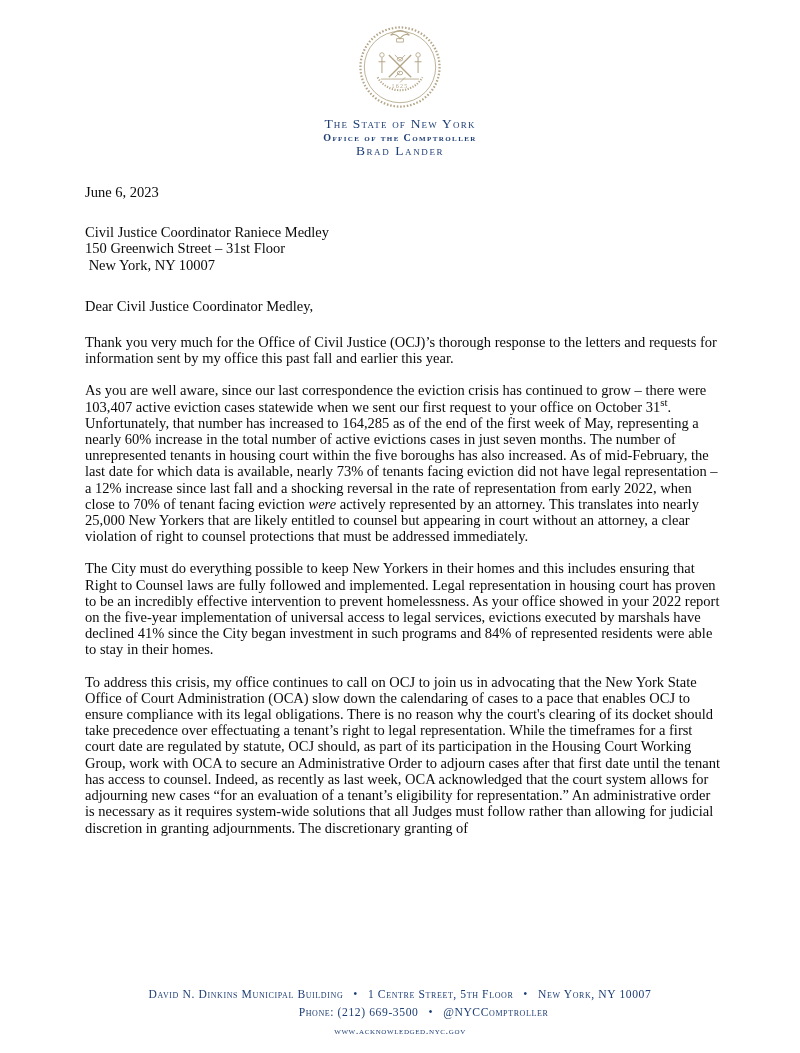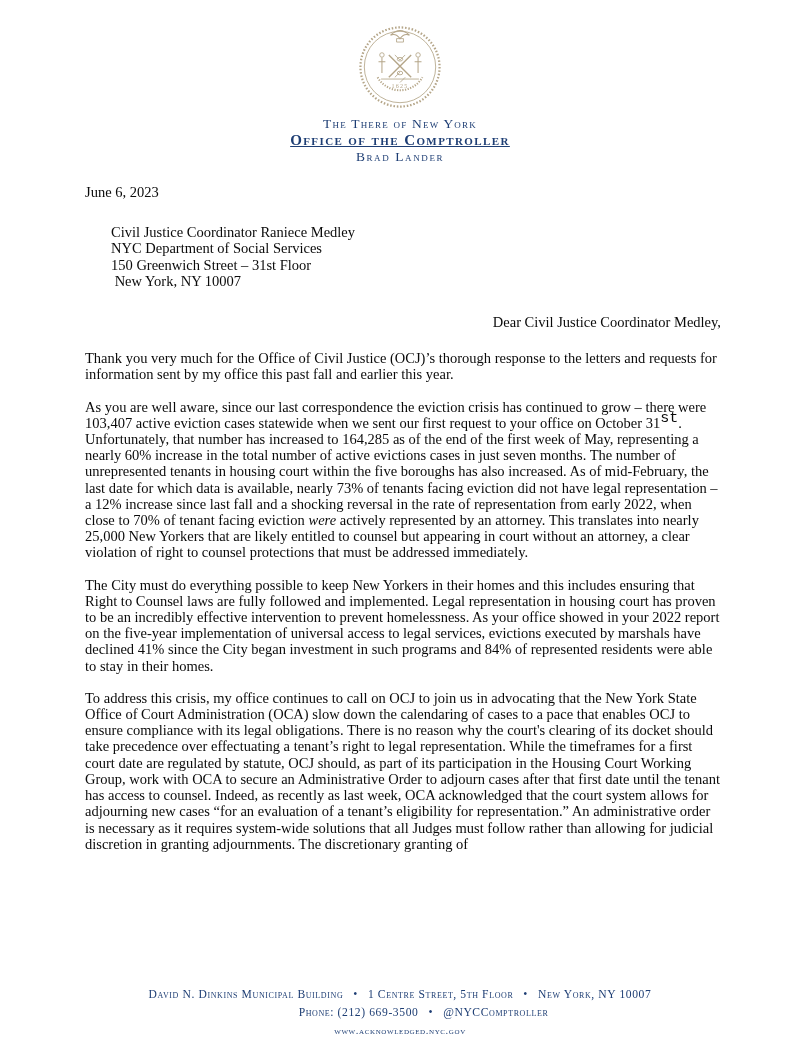--- a/index.html
+++ b/index.html
@@ -8,35 +8,35 @@
   body {
     width:800px; height:1053px; position:relative; overflow:hidden;
     font-family:"Liberation Serif","DejaVu Serif",serif; color:var(--ink);
   }
   .letterhead {
     position:absolute; top:22px; left:0; width:100%;
     text-align:center; color:var(--navy);
   }
   .seal-wrap { line-height:0; margin-bottom:4px; }
   .org1 { font-size:13.5px; font-variant:small-caps; letter-spacing:1.2px; }
-  .org2 { font-size:15px;  font-variant:small-caps; letter-spacing:1.4px; font-weight:bold;text-decoration:underline; }
+  .org2 { font-size:10px;  font-variant:small-caps; letter-spacing:1.4px; font-weight:bold; }
   .org3 { font-size:13.5px; font-variant:small-caps; letter-spacing:1.6px; }
   .letter {
     position:absolute; left:85px; top:184px; width:636px;
     font-size:14.5px; line-height:16.2px; text-align:left;
   }
   .date-line { margin-bottom:24px; }
-  .address-block { margin-bottom:25px;margin-left:26px; }
+  .address-block { margin-bottom:25px; }
   .address-block div { white-space:pre-wrap; }
-  .salutation { margin-bottom:20px;text-align:right; }
+  .salutation { margin-bottom:20px; }
   .body-paragraphs p { margin:0 0 16px 0; }
   .body-paragraphs p:last-child { margin-bottom:0; }
   .b { font-weight:normal; }
   .i { font-style:italic; }
-  .sup { vertical-align:super; font-size:15px; line-height:0;font-family:Liberation Mono, monospace; }
+  .sup { vertical-align:super; font-size:11px; line-height:0; }
   .page-footer {
     position:absolute; left:0; top:986px; width:100%;
     text-align:center; color:var(--navy);
     font-variant:small-caps; letter-spacing:0.6px;
   }
   .f-line1 { font-size:11.6px; line-height:18px; }
   .f-line2 { font-size:11.6px; line-height:18px;margin-left:47px; }
   .f-line3 { font-size:10.6px; line-height:17px; }
   .bullet-sep { padding:0 10px; }
   svg text { font-family:"Liberation Serif","DejaVu Serif",serif; }
@@ -59,30 +59,29 @@
         <ellipse cx="50" cy="59" rx="3.2" ry="2.1" stroke-width="1"></ellipse>
         <circle cx="29" cy="38" r="2.6" stroke-width="1"></circle>
         <path d="M29 41 v18 M25 46 h8" stroke-width="1.2"></path>
         <circle cx="71" cy="38" r="2.6" stroke-width="1"></circle>
         <path d="M71 41 v18 M67 46 h8" stroke-width="1.2"></path>
         <path d="M28 66 H72" stroke-width="1"></path>
       </g>
       <text x="50" y="76" text-anchor="middle" font-size="7" letter-spacing="1.5" fill="#b5a689">1625</text>
     </svg>
   </div>
-  <div class="org1">The There of New York</div>
+  <div class="org1">The State of New York</div>
   <div class="org2">Office of the Comptroller</div>
   <div class="org3">Brad Lander</div>
 </div>
 
 <div class="letter">
   <div class="date-line">June 6, 2023</div>
   <div class="address-block">
       <div>Civil Justice Coordinator Raniece Medley</div>
-      <div>NYC Department of Social Services</div>
       <div>150 Greenwich Street – 31st Floor</div>
       <div> New York, NY 10007</div>
     </div>
   <div class="salutation">Dear Civil Justice Coordinator Medley,</div>
   <div class="body-paragraphs">
       <p><span>Thank you very much for the Office of Civil Justice (OCJ)’s thorough response to the letters and requests for information sent by my office this past fall and earlier this year.</span></p>
       <p><span>As you are well aware, since our last correspondence the eviction crisis has continued to grow – there were 103,407 active eviction cases statewide when we sent our first request to your office on October 31</span><span class="sup">st</span><span>. Unfortunately, that number has increased to 164,285 as of the end of the first week of May, representing a nearly 60% increase in the total number of active evictions cases in just seven months. The number of unrepresented tenants in housing court within the five boroughs has also increased. As of mid-February, the last date for which data is available, nearly 73% of tenants facing eviction did not have legal representation – a 12% increase since last fall and a shocking reversal in the rate of representation from early 2022, when close to 70% of tenant facing eviction </span><span class="i">were</span><span> actively represented by an attorney. This translates into nearly 25,000 New Yorkers that are likely entitled to counsel but appearing in court without an attorney, a clear violation of right to counsel protections that must be addressed immediately.</span></p>
       <p><span>The City must do everything possible to keep New Yorkers in their homes and this includes ensuring that Right to Counsel laws are fully followed and implemented. Legal representation in housing court has proven to be an incredibly effective intervention to prevent homelessness. As your office showed in your 2022 report on the five-year implementation of universal access to legal services, evictions executed by marshals have declined 41% since the City began investment in such programs and 84% of represented residents were able to stay in their homes.</span></p>
       <p><span>To address this crisis, my office continues to call on OCJ to join us in advocating that the New York State Office of Court Administration (OCA) slow down the calendaring of cases to a pace that enables OCJ to ensure compliance with its legal obligations. There is no reason why the court's clearing of its docket should take precedence over effectuating a tenant’s right to legal representation. </span><span class="b">While the timeframes for a first court date are regulated by statute, OCJ should, as part of its participation in the Housing Court Working Group, work with OCA to secure an Administrative Order to adjourn cases after that first date until the tenant has access to counsel.</span><span> Indeed, as recently as last week, OCA acknowledged that the court system allows for adjourning new cases “for an evaluation of a tenant’s eligibility for representation.” An administrative order is necessary as it requires system-wide solutions that all Judges must follow rather than allowing for judicial discretion in granting adjournments. The discretionary granting of</span></p>
     </div>

